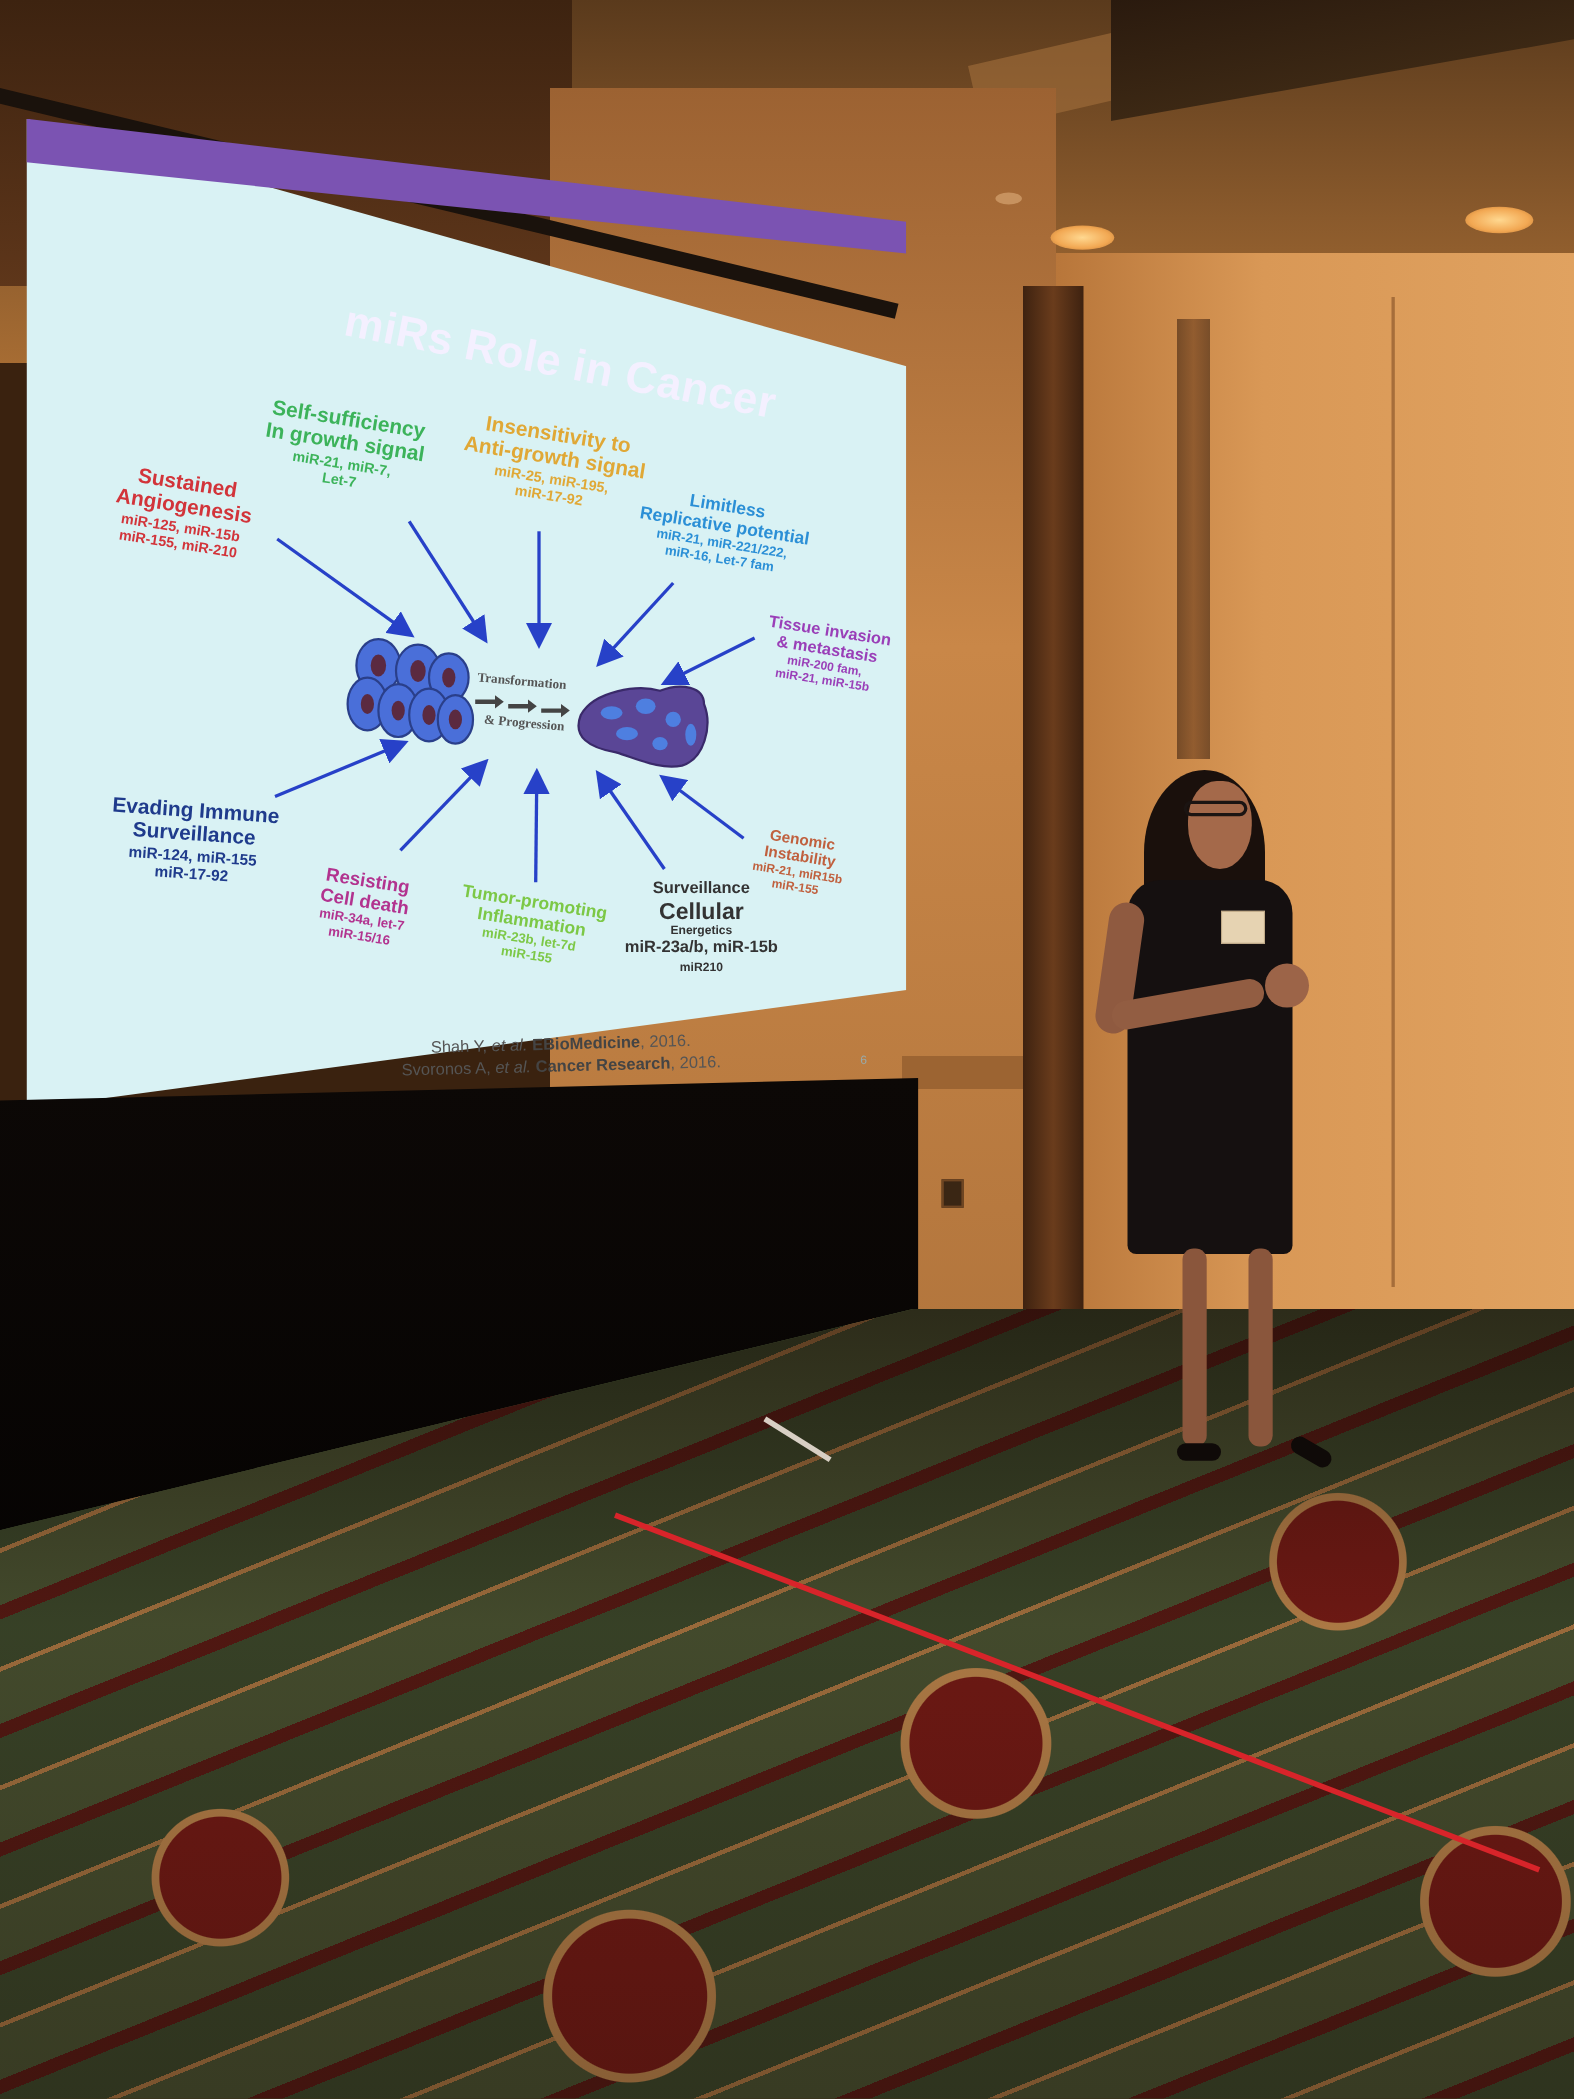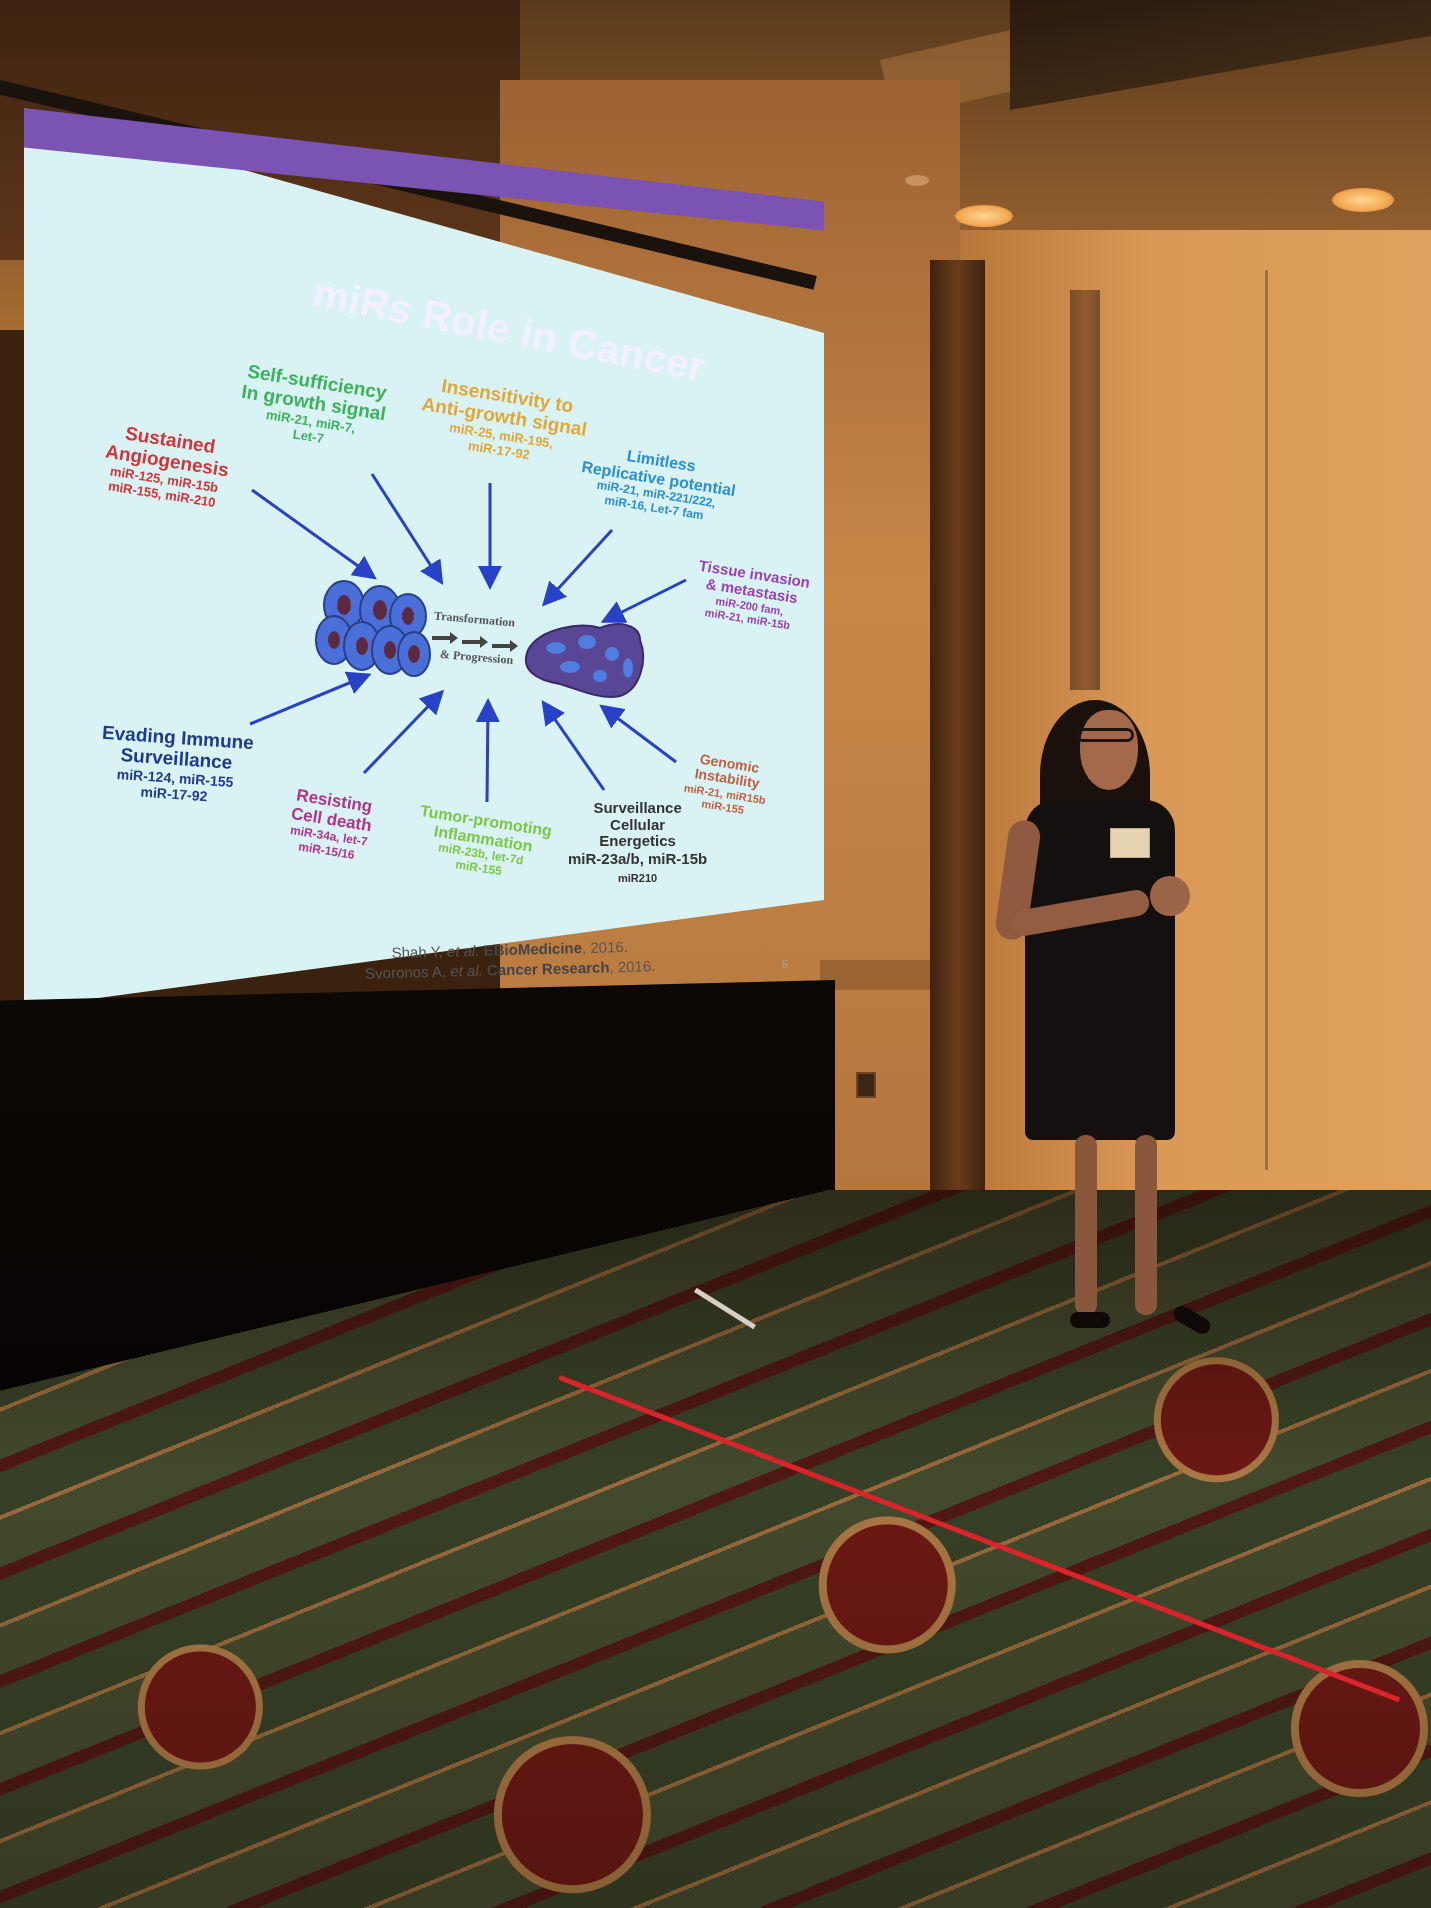--- a/index.html
+++ b/index.html
@@ -218,22 +218,22 @@
     <span class="m" style="font-size:11px">miR-21, miR-15b</span>
   </div>
   <div class="label rot" style="left:685px;top:756px;color:#c0603e;">
     <span class="h" style="font-size:14px">Genomic</span>
     <span class="h" style="font-size:14px">Instability</span>
     <span class="m" style="font-size:11px">miR-21, miR15b</span>
     <span class="m" style="font-size:11px">miR-155</span>
   </div>
   <div class="label" style="left:568px;top:800px;color:#333333;">
     <span class="h" style="font-size:15px">Surveillance</span>
-    <span class="h" style="font-size:15px">Cellular</span>
-    <span class="h" style="font-size:15px">Energetics</span>
+    <span class="h" style="font-size:21px">Cellular</span>
+    <span class="h" style="font-size:11px">Energetics</span>
     <span class="m" style="font-size:15px">miR-23a/b, miR-15b</span>
     <span class="m" style="font-size:11px;margin-top:5px">miR210</span>
   </div>
   <div class="label rot" style="left:416px;top:812px;color:#7cc846;">
     <span class="h" style="font-size:16px">Tumor-promoting</span>
     <span class="h" style="font-size:16px">Inflammation</span>
     <span class="m" style="font-size:12px">miR-23b, let-7d</span>
     <span class="m" style="font-size:12px">miR-155</span>
   </div>
   <div class="label rot" style="left:290px;top:792px;color:#b2338f;">

